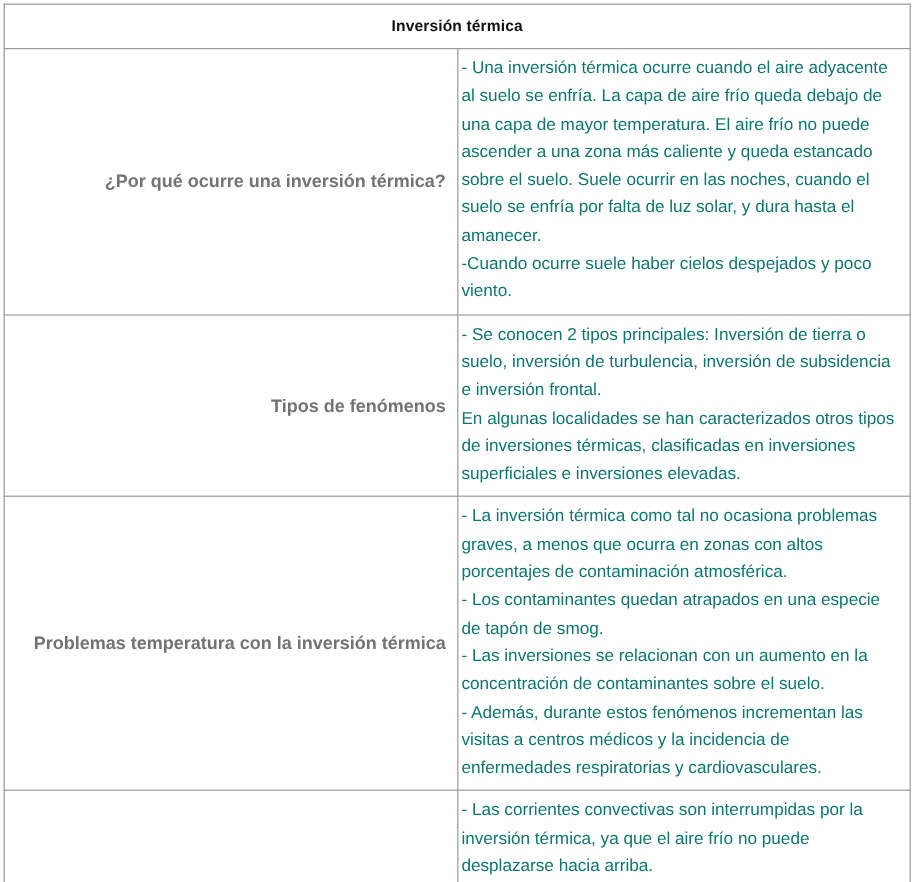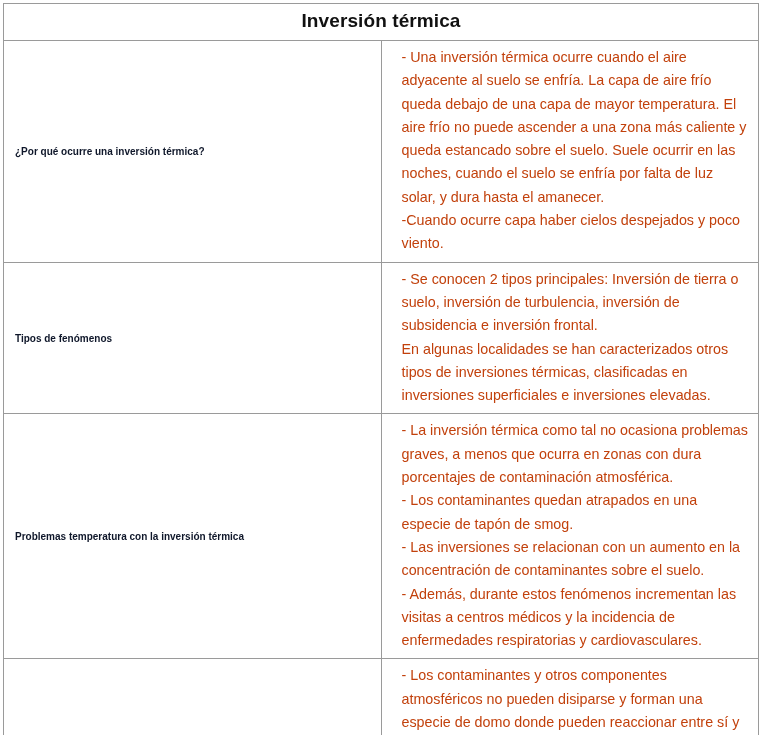--- a/index.html
+++ b/index.html
@@ -30,43 +30,44 @@
   }
   table.info-table td {
     border: 1px solid #9a9a9a;
     vertical-align: middle;
     background: #ffffff;
   }
   
   td.title-cell {
     text-align: center;
     font-weight: bold;
-    font-size: 19px;
+    font-size: 13px;
     letter-spacing: 0.1px;
     color: #111111;
     padding: 5px 0 7px 0;
     height: 24px;
     border-bottom: 1px solid #9a9a9a;
   }
   
   td.label-cell {
     width: 229px;
     padding: 6px 9px 6px 11px;
     font-weight: bold;
-    font-size: 10px;
+    font-size: 15px;
     line-height: 21px;
-    color: #0f172a;
+    color: #737373;
     vertical-align: middle;
+    text-align: right;
   }
   
   td.content-cell {
-    padding: 5px 10px 6px 20px;
+    padding: 5px 10px 6px 3px;
     font-size: 14.3px;
     line-height: 23.3px;
-    color: #c2410c;
+    color: #0f766e;
     vertical-align: top;
     text-align: left;
   }
   td.content-cell p {
     margin: 0;
     padding: 0;
   }
   .label-inner {
     display: block;
   }
@@ -80,51 +81,52 @@
       <tr>
         <td class="title-cell" colspan="2">Inversión térmica</td>
       </tr>
 
       <tr>
         <td class="label-cell">
           <span class="label-inner">¿Por qué ocurre una inversión térmica?</span>
         </td>
         <td class="content-cell">
           <p>- Una inversión térmica ocurre cuando el aire adyacente al suelo se enfría. La capa de aire frío queda debajo de una capa de mayor temperatura. El aire frío no puede ascender a una zona más caliente y queda estancado sobre el suelo. Suele ocurrir en las noches, cuando el suelo se enfría por falta de luz solar, y dura hasta el amanecer.</p>
-          <p>-Cuando ocurre capa haber cielos despejados y poco viento.</p>
+          <p>-Cuando ocurre suele haber cielos despejados y poco viento.</p>
         </td>
       </tr>
 
       <tr>
         <td class="label-cell">
           <span class="label-inner">Tipos de fenómenos</span>
         </td>
         <td class="content-cell">
           <p>- Se conocen 2 tipos principales: Inversión de tierra o suelo, inversión de turbulencia, inversión de subsidencia e inversión frontal.</p>
           <p>En algunas localidades se han caracterizados otros tipos de inversiones térmicas, clasificadas en inversiones superficiales e inversiones elevadas.</p>
         </td>
       </tr>
 
       <tr>
         <td class="label-cell">
           <span class="label-inner">Problemas temperatura con la inversión térmica</span>
         </td>
         <td class="content-cell">
-          <p>- La inversión térmica como tal no ocasiona problemas graves, a menos que ocurra en zonas con dura porcentajes de contaminación atmosférica.</p>
+          <p>- La inversión térmica como tal no ocasiona problemas graves, a menos que ocurra en zonas con altos porcentajes de contaminación atmosférica.</p>
           <p>- Los contaminantes quedan atrapados en una especie de tapón de smog.</p>
           <p>- Las inversiones se relacionan con un aumento en la concentración de contaminantes sobre el suelo.</p>
           <p>- Además, durante estos fenómenos incrementan las visitas a centros médicos y la incidencia de enfermedades respiratorias y cardiovasculares.</p>
         </td>
       </tr>
 
       <tr>
         <td class="label-cell">
           
         </td>
         <td class="content-cell">
+          <p>- Las corrientes convectivas son interrumpidas por la inversión térmica, ya que el aire frío no puede desplazarse hacia arriba.</p>
           <p>- Los contaminantes y otros componentes atmosféricos no pueden disiparse y forman una especie de domo donde pueden reaccionar entre sí y formar elementos nocivos como el ozono.</p>
 
         </td>
       </tr>
 
     </tbody>
   </table>
 </div>
 
 </body></html>

